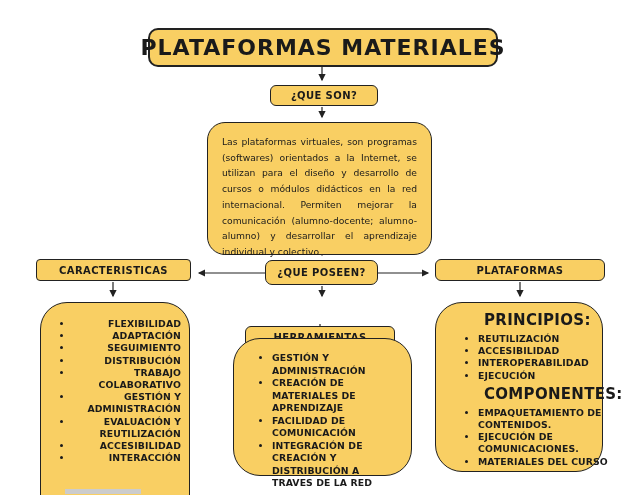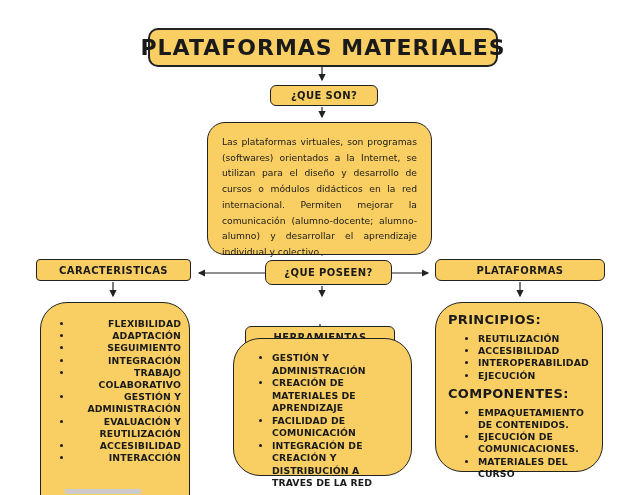--- a/index.html
+++ b/index.html
@@ -48,21 +48,21 @@
     align-items:flex-start;justify-content:flex-start;
     padding:11px 14px 8px 14px;
   }
   .para-box p{
     font-size:9.2px;
     line-height:15.7px;
     text-align:justify;
     font-weight:500;
   }
   .caract-box{left:36px;top:259px;width:155px;height:22px;border-radius:4px;}
-  .queposeen-box{left:265px;top:260px;width:127px;height:25px;border-radius:7px;}
+  .queposeen-box{left:265px;top:260px;width:113px;height:25px;border-radius:7px;}
   .estand-box{left:435px;top:259px;width:170px;height:22px;border-radius:6px;}
   .herram-box{left:245px;top:300px;width:150px;height:23px;border-radius:6px;margin-top:26px;}
   .bigbox{
     align-items:flex-start;justify-content:flex-start;
     text-align:left;
     border-radius:27px;
   }
   .left-box{left:40px;top:302px;width:150px;height:227px;padding:15px 8px 6px 6px;text-align:right;}
   .center-box{left:233px;top:338px;width:179px;height:138px;padding:13px 8px 6px 10px;}
   .right-box{left:435px;top:302px;width:168px;height:170px;padding:11px 8px 6px 12px;}
@@ -71,24 +71,25 @@
     padding-left:26px;
     font-size:9.3px;
     font-weight:600;
     line-height:12.2px;
     letter-spacing:0.1px;
   }
   .center-box .bullets{padding-left:28px;line-height:12.5px;}
   .right-box .bullets{padding-left:30px;line-height:12.2px;margin-top:7px;margin-bottom:6px;}
   .bullets li{margin:0;}
   .section-heading{
-    font-size:13px;
+    font-size:15px;
     font-weight:700;
     letter-spacing:0.3px;
     line-height:12px;
+    margin-left:36px;
   }
   .arrows{
     position:absolute;left:0;top:0;width:640px;height:495px;
     pointer-events:none;
   }
   .edge-artifact{
     position:absolute;
     left:65px;top:489px;width:76px;height:5px;
     background:var(--artifact);
   }
@@ -139,21 +140,21 @@
 
   <div class="node herram-box">
     <span class="label">HERRAMIENTAS</span>
   </div>
 
   <div class="node bigbox left-box">
     <ul class="bullets">
         <li>FLEXIBILIDAD</li>
         <li>ADAPTACIÓN</li>
         <li>SEGUIMIENTO</li>
-        <li>INTEGRACIÓN</li>
+        <li>DISTRIBUCIÓN</li>
         <li>TRABAJO COLABORATIVO</li>
         <li>GESTIÓN Y ADMINISTRACIÓN</li>
         <li>EVALUACIÓN Y REUTILIZACIÓN</li>
         <li>ACCESIBILIDAD</li>
         <li>INTERACCIÓN</li>
       </ul>
   </div>
 
   <div class="node bigbox center-box">
     <ul class="bullets">

